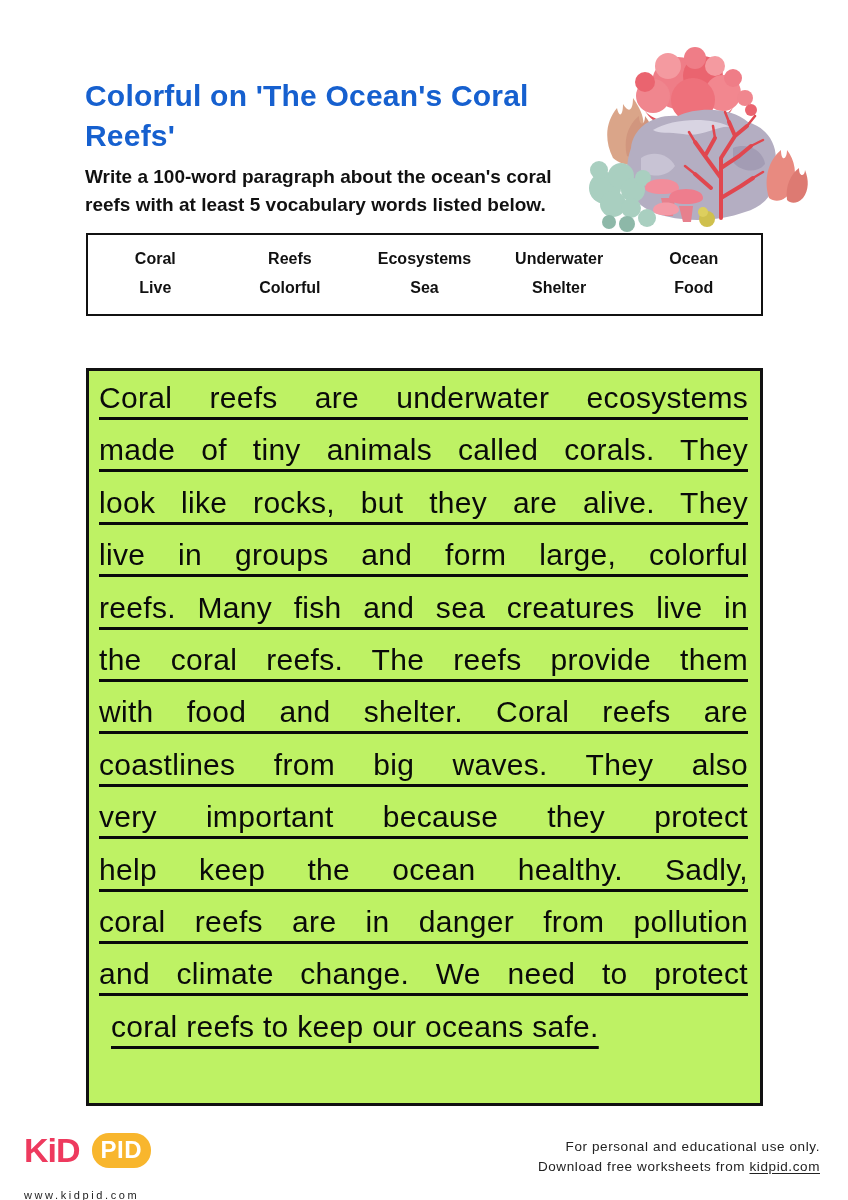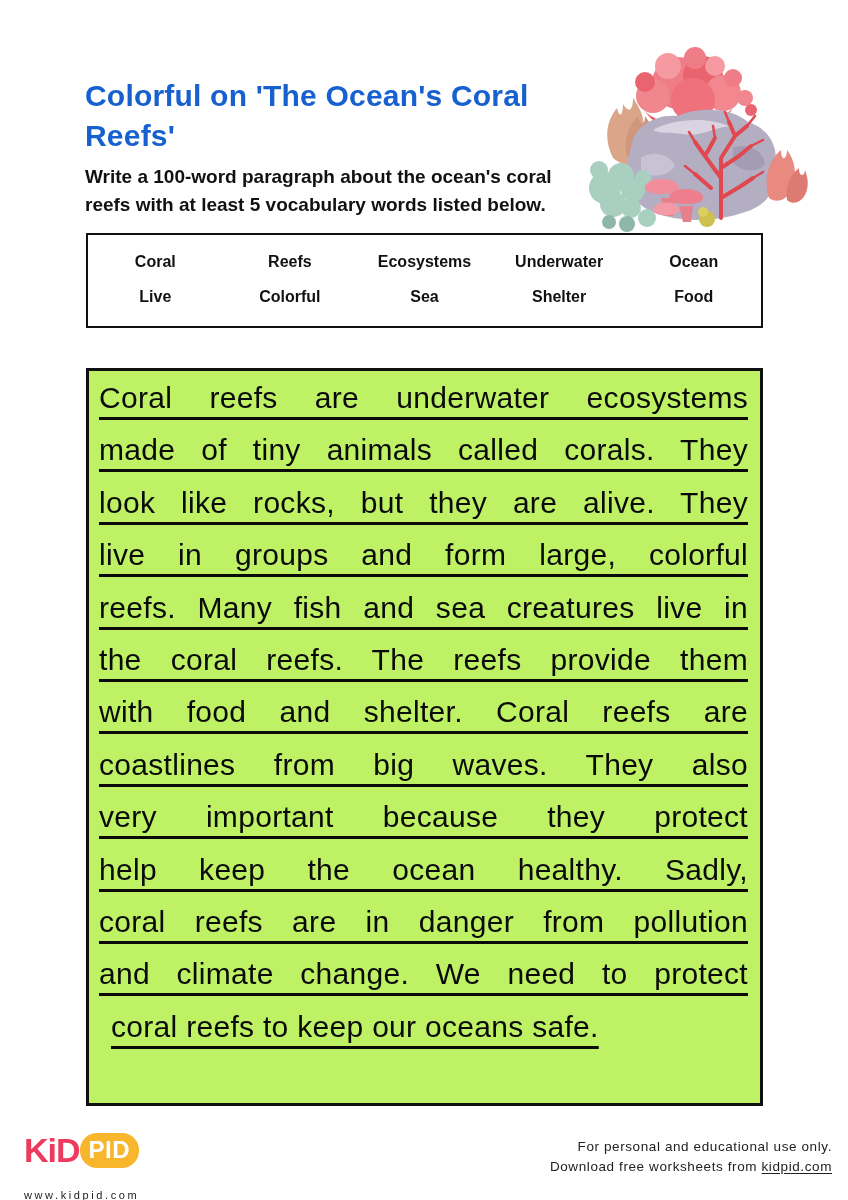--- a/index.html
+++ b/index.html
@@ -44,21 +44,21 @@
     width: 242px;
     height: 198px;
   }
 
   
   .vocab-box {
     position: absolute;
     left: 86px;
     top: 233px;
     width: 677px;
-    height: 95px;
+    height: 83px;
     border: 2px solid #111111;
     background: #ffffff;
     display: grid;
     grid-template-columns: repeat(5, 1fr);
     grid-template-rows: 1fr 1fr;
     align-items: center;
     padding: 10px 0 12px 0;
   }
   .vocab-word {
     text-align: center;
@@ -101,21 +101,21 @@
   
   .footer-logo {
     position: absolute;
     left: 24px;
     top: 1131px;
     width: 180px;
   }
   .logo-row {
     display: flex;
     align-items: center;
-    gap: 0;
+    gap: 12px;
   }
   .logo-kid {
     font-size: 34px;
     font-weight: 800;
     color: #EE3A5E;
     letter-spacing: -1px;
   }
   .logo-pid {
     background: #F8B62D;
     color: #ffffff;
@@ -126,21 +126,21 @@
     letter-spacing: 0.5px;
   }
   .logo-site {
     margin-top: 19px;
     font-size: 11px;
     letter-spacing: 2.6px;
     color: #222222;
   }
   .footer-note {
     position: absolute;
-    right: 16px;
+    right: 28px;
     top: 1137px;
     text-align: right;
     font-size: 13.5px;
     line-height: 20px;
     color: #222222;
     letter-spacing: 0.6px;
   }
   .footer-note a {
     color: #222222;
     text-decoration: underline;

